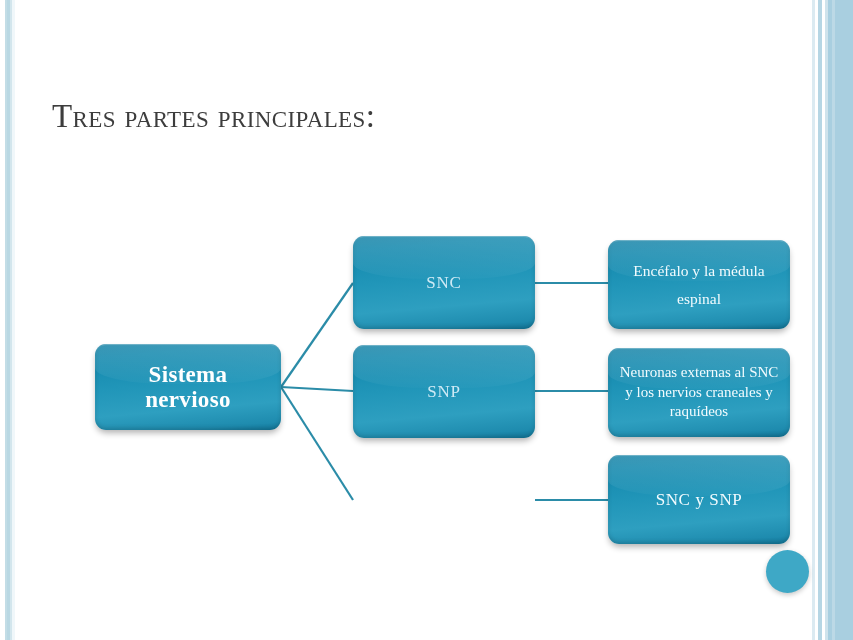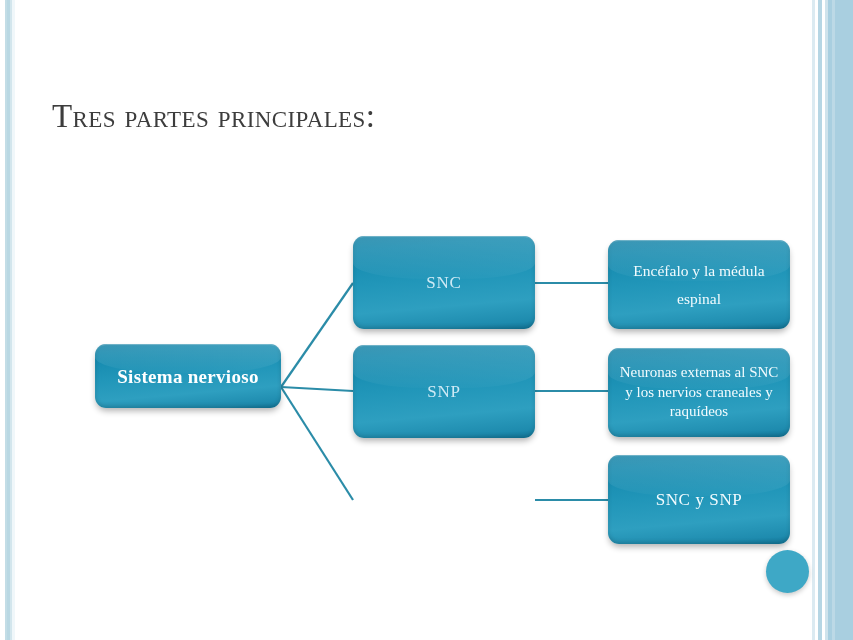--- a/index.html
+++ b/index.html
@@ -79,22 +79,22 @@
     position: relative;
     z-index: 2;
     padding: 0 10px;
   }
 
   
   #node-root {
     left: 95px;
     top: 344px;
     width: 186px;
-    height: 64px;
-    font-size: 19px;
+    height: 86px;
+    font-size: 23px;
     font-weight: bold;
     line-height: 25px;
     letter-spacing: 0.3px;
   }
 
   
   .node-mid {
     left: 353px;
     width: 182px;
     height: 93px;

